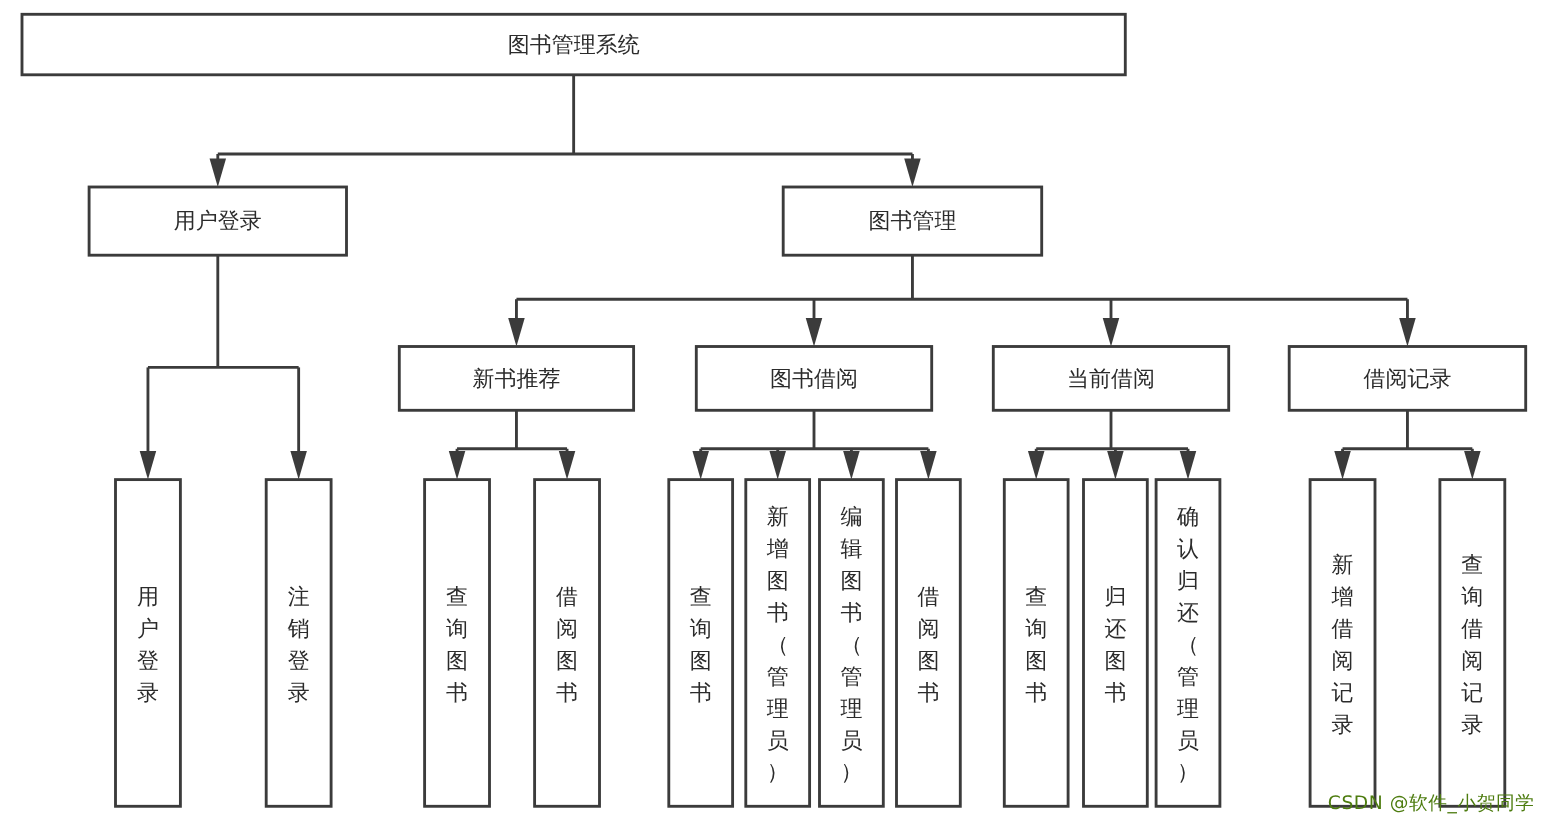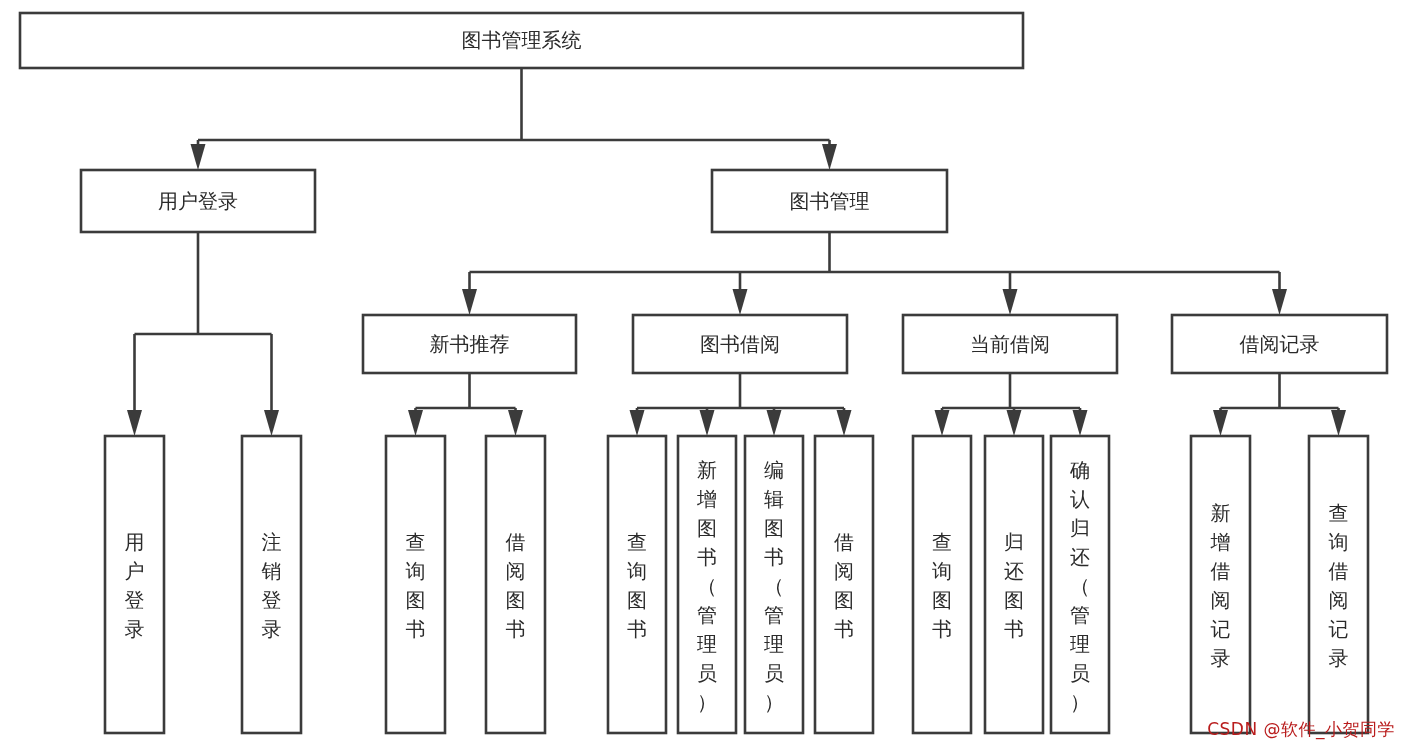--- a/index.html
+++ b/index.html
@@ -56,21 +56,21 @@
     font-size: 20px;
     fill: #2b2b2b;
     text-anchor: middle;
   }
   .watermark-text {
     position: absolute;
     right: 10px;
     bottom: 6px;
     font-family: "DejaVu Sans", "Liberation Sans", sans-serif;
     font-size: 17px;
-    color: #b91c1c;
+    color: #4d7c0f;
     letter-spacing: 0.5px;
     white-space: nowrap;
     pointer-events: none;
   }
 </style>
 </head>
 <body>
 
 <div id="diagram-root">
   <svg id="tree-svg" viewBox="0 0 1405 747" xmlns="http://www.w3.org/2000/svg">

